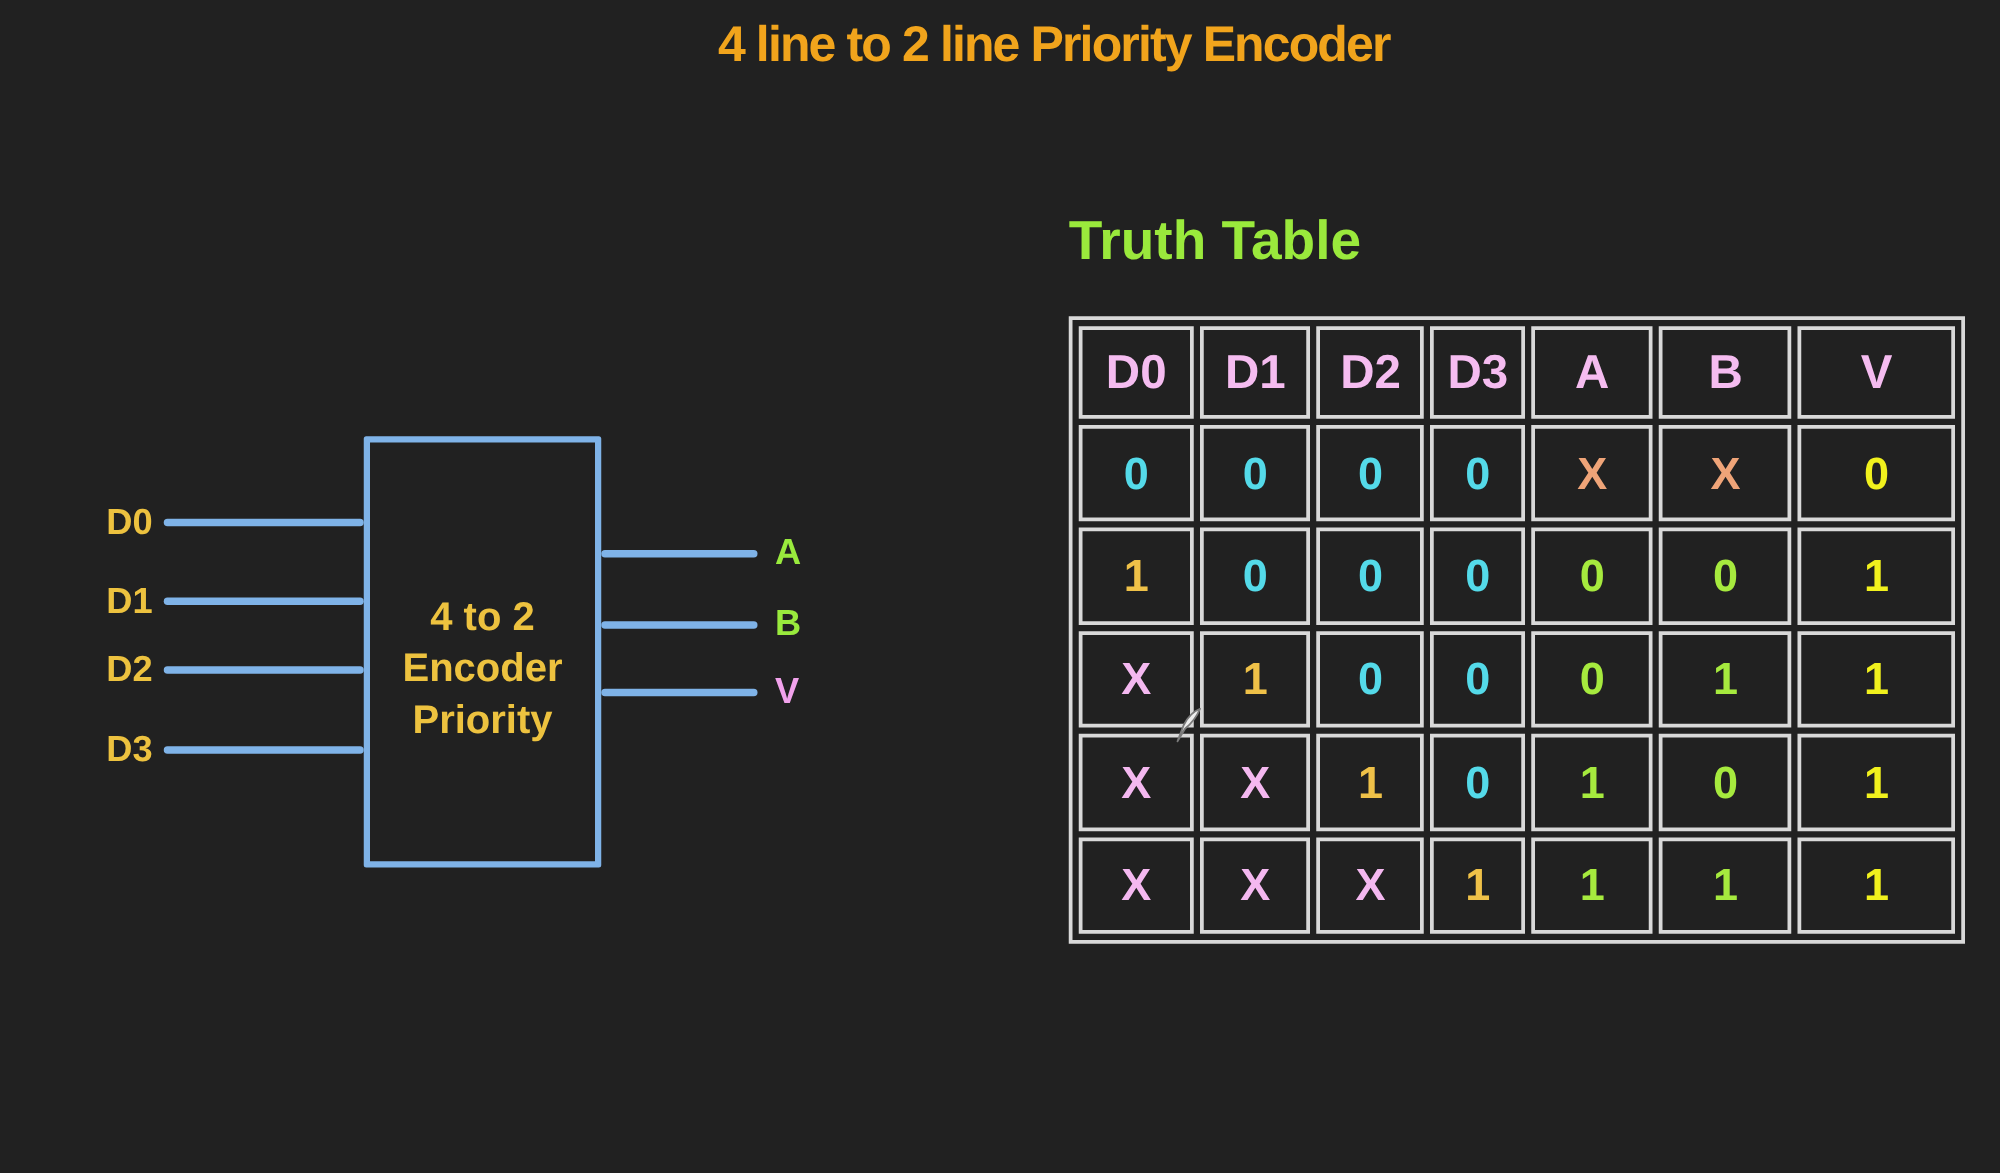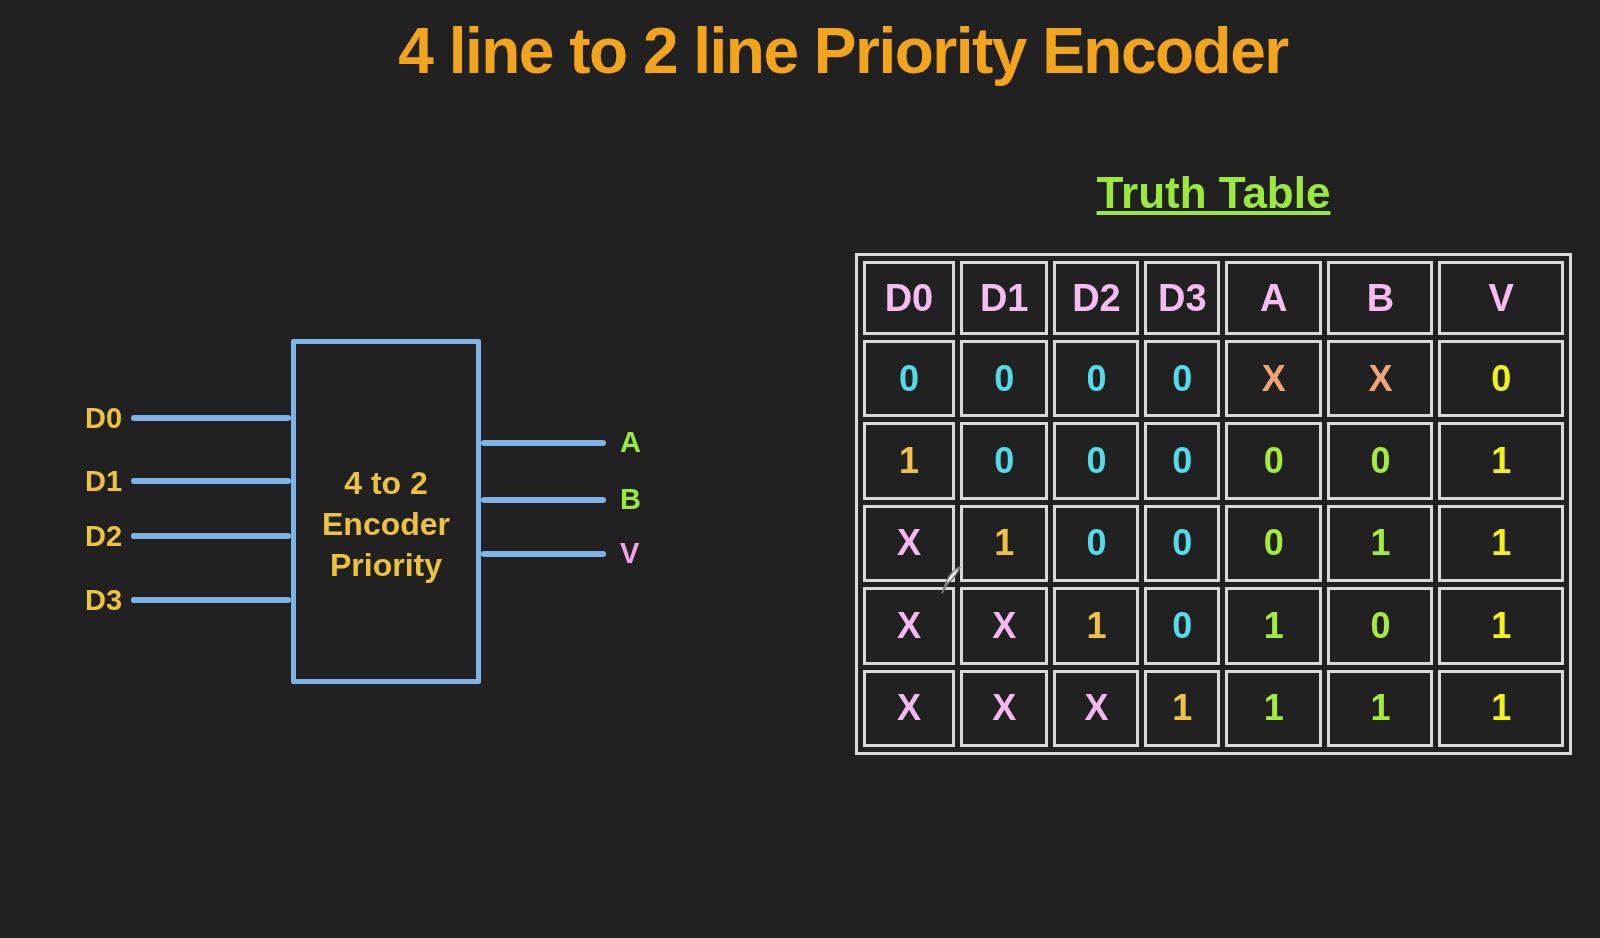--- a/index.html
+++ b/index.html
@@ -6,39 +6,39 @@
   html,body { width:1600px; height:938px; }
   body {
     background: var(--bg, #212121);
     font-family: "Liberation Sans", sans-serif;
     font-weight: bold;
     position: relative;
     overflow: hidden;
   }
   .title {
     position:absolute; left:86px; top:14px; width:1514px;
-    text-align:center; font-size:64px; letter-spacing:-1.5px;
+    text-align:center; font-size:40px; letter-spacing:-1.5px;
     color: var(--title-c, #F1A41C);
   }
   
   .enc-box {
-    position:absolute; left:291px; top:339px; width:190px; height:345px;
+    position:absolute; left:291px; top:349px; width:190px; height:345px;
     border:5px solid var(--wire, #7FB3E8); border-radius:2px;
     display:flex; flex-direction:column; align-items:center; justify-content:center;
     padding-top:26px;
   }
   .enc-line { font-size:32px; line-height:41px; color: var(--gold, #EDC23F); }
   .in-label  { position:absolute; left:85px;  font-size:29px; color: var(--gold, #EDC23F); }
   .in-line   { position:absolute; left:131px; width:160px; height:6px; background:var(--wire,#7FB3E8); border-radius:3px; }
   .out-line  { position:absolute; left:481px; width:125px; height:6px; background:var(--wire,#7FB3E8); border-radius:3px; }
   .out-label { position:absolute; left:620px; font-size:29px; }
   
   .tt-heading {
     position:absolute; left:855px; top:168px; width:717px;
-    text-align:center; font-size:44px; color: var(--heading-c, #9AE93C); text-decoration: underline;
+    text-align:left; font-size:44px; color: var(--heading-c, #9AE93C);
   }
   .tt-table {
     position:absolute; left:855px; top:253px; width:717px; height:502px;
     border:3px solid var(--grid, #D9D9D9);
     border-collapse:separate; border-spacing:5px; table-layout:fixed;
   }
   .tt-table th, .tt-table td {
     border:3px solid var(--grid, #D9D9D9);
     text-align:center; vertical-align:middle; padding:0;
   }

